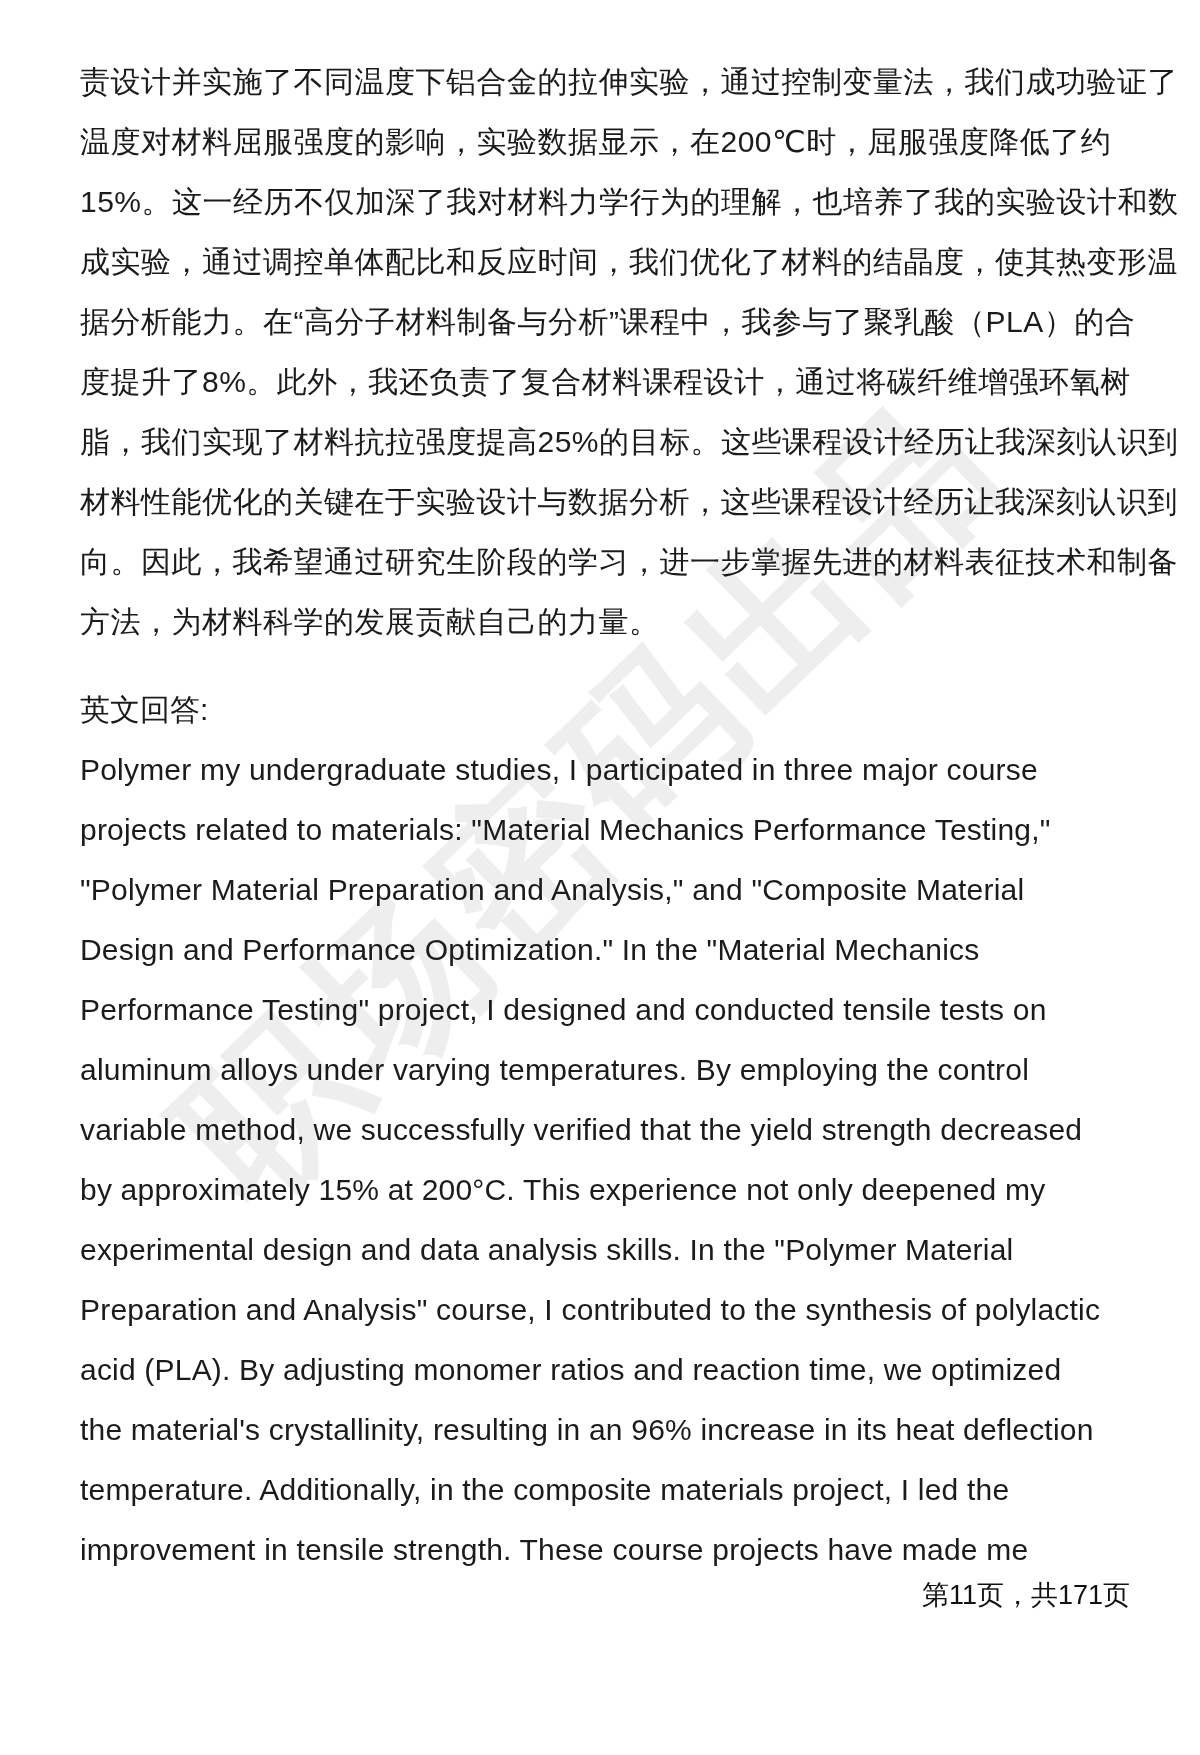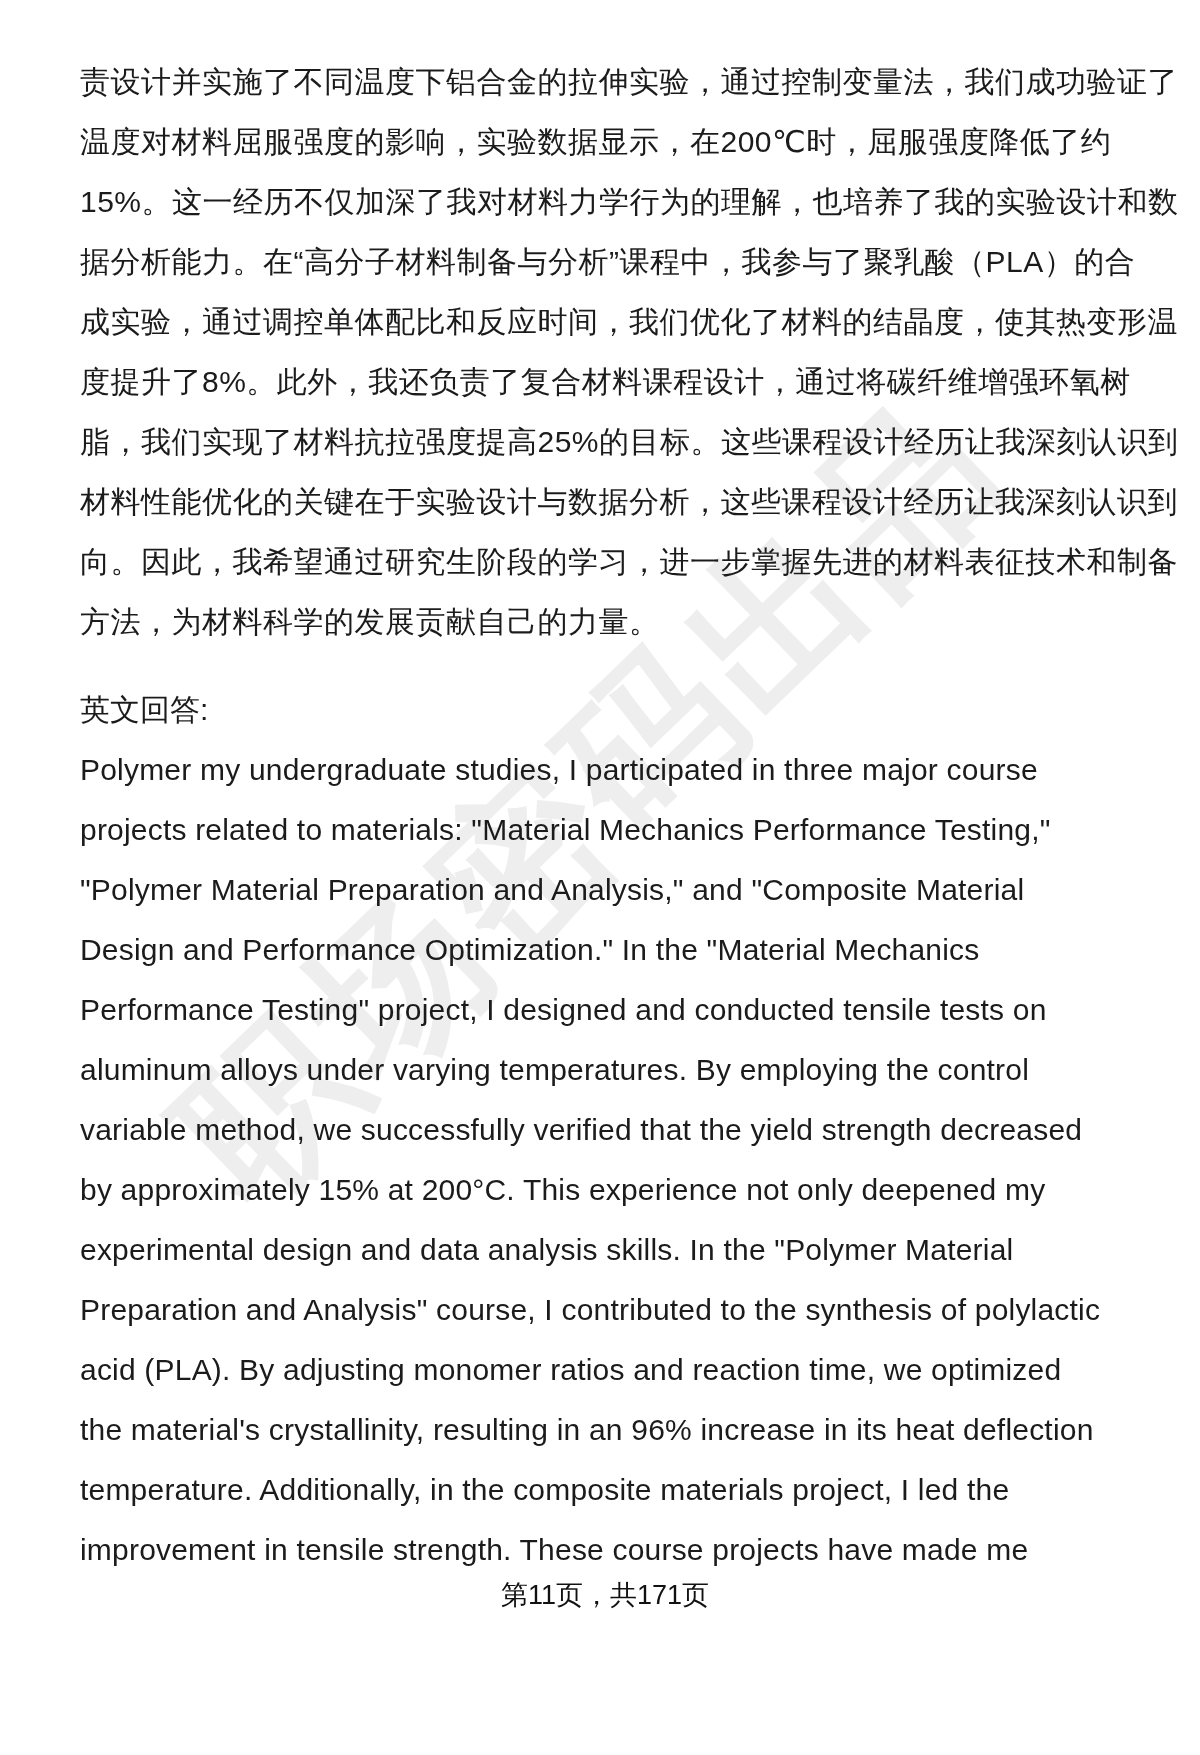--- a/index.html
+++ b/index.html
@@ -53,42 +53,42 @@
     letter-spacing: 0.5px;
   }
   .answer-label {
     font-size: 30px;
     line-height: 60px;
     margin-top: 28px;
     white-space: nowrap;
   }
   .footer {
     width: 1050px;
-    text-align: center;
+    text-align: right;
     font-size: 27px;
     line-height: 34px;
     margin-top: -2px;
     color: #111111;
   }
 </style>
 </head>
 <body>
 
 <div class="page">
 
   <div class="watermark">职场密码出品</div>
 
   <div class="content">
 
     <div class="para cn">
         <div class="line">责设计并实施了不同温度下铝合金的拉伸实验，通过控制变量法，我们成功验证了</div>
         <div class="line">温度对材料屈服强度的影响，实验数据显示，在200℃时，屈服强度降低了约</div>
         <div class="line">15%。这一经历不仅加深了我对材料力学行为的理解，也培养了我的实验设计和数</div>
+        <div class="line">成实验，通过调控单体配比和反应时间，我们优化了材料的结晶度，使其热变形温</div>
         <div class="line">据分析能力。在“高分子材料制备与分析”课程中，我参与了聚乳酸（PLA）的合</div>
-        <div class="line">成实验，通过调控单体配比和反应时间，我们优化了材料的结晶度，使其热变形温</div>
         <div class="line">度提升了8%。此外，我还负责了复合材料课程设计，通过将碳纤维增强环氧树</div>
         <div class="line">脂，我们实现了材料抗拉强度提高25%的目标。这些课程设计经历让我深刻认识到</div>
         <div class="line">材料性能优化的关键在于实验设计与数据分析，这些课程设计经历让我深刻认识到</div>
         <div class="line">向。因此，我希望通过研究生阶段的学习，进一步掌握先进的材料表征技术和制备</div>
         <div class="line">方法，为材料科学的发展贡献自己的力量。</div>
       </div>
 
     <div class="answer-label">英文回答:</div>
 
     <div class="para en">

